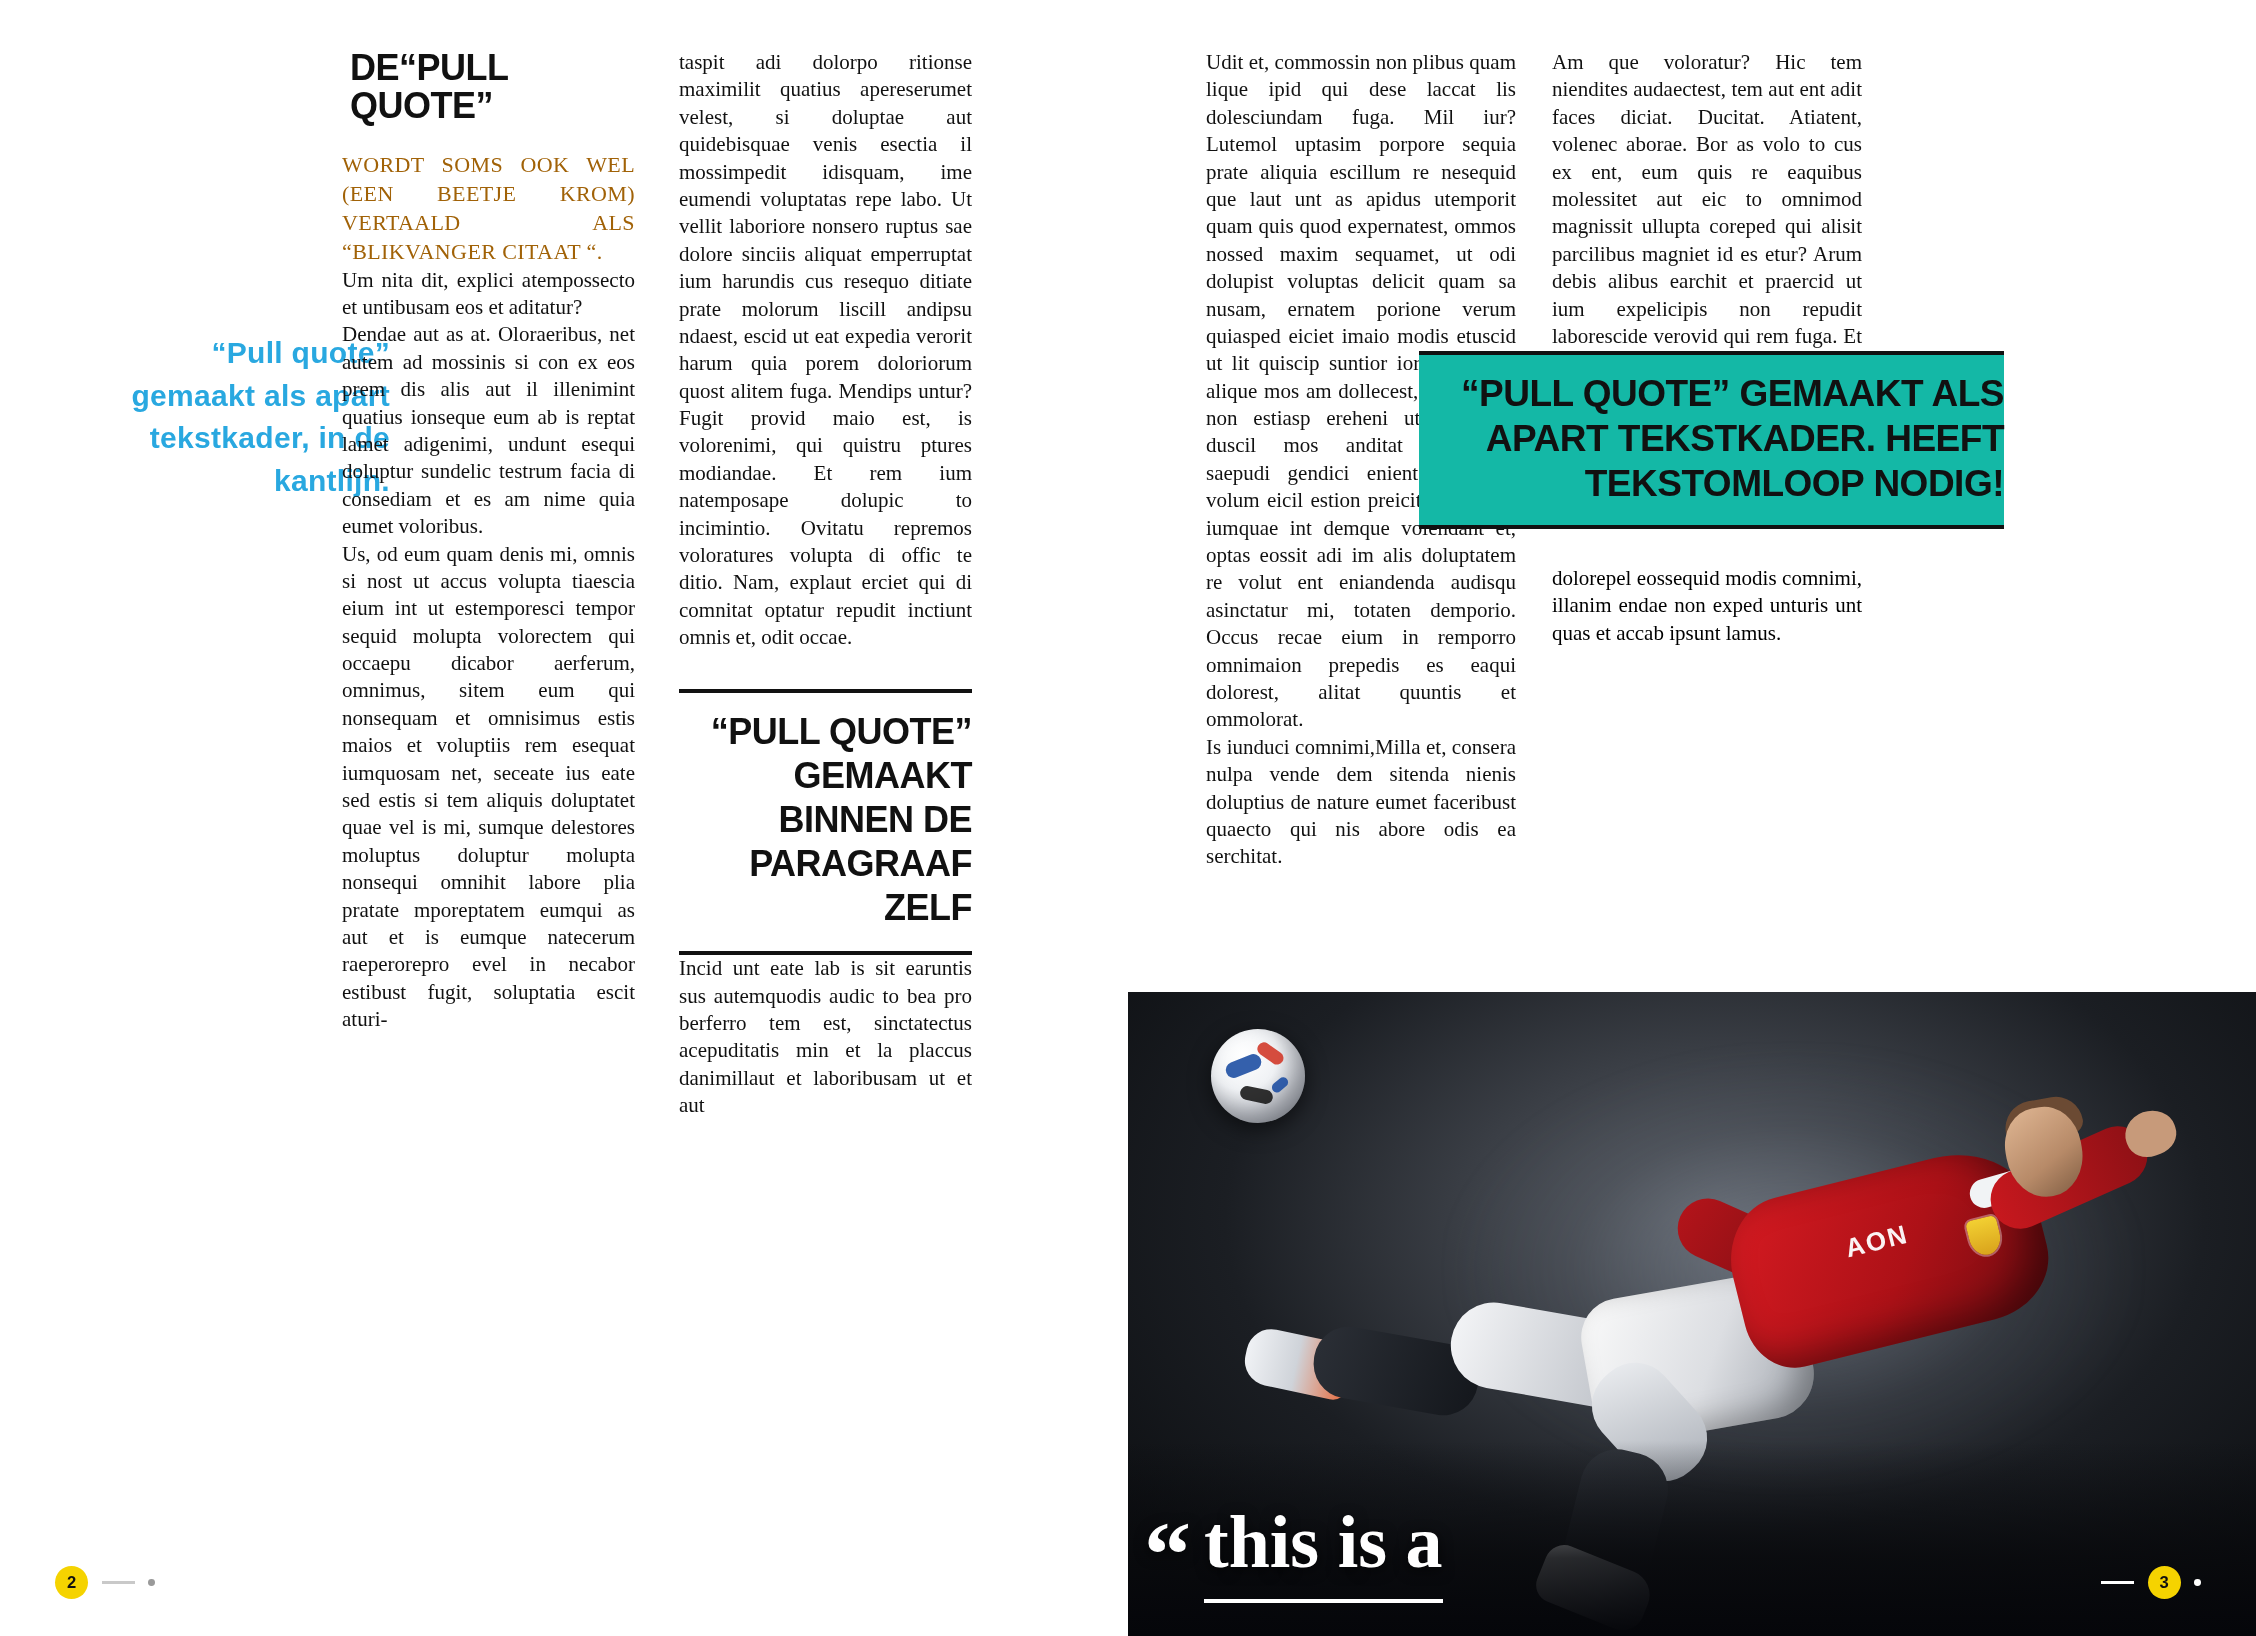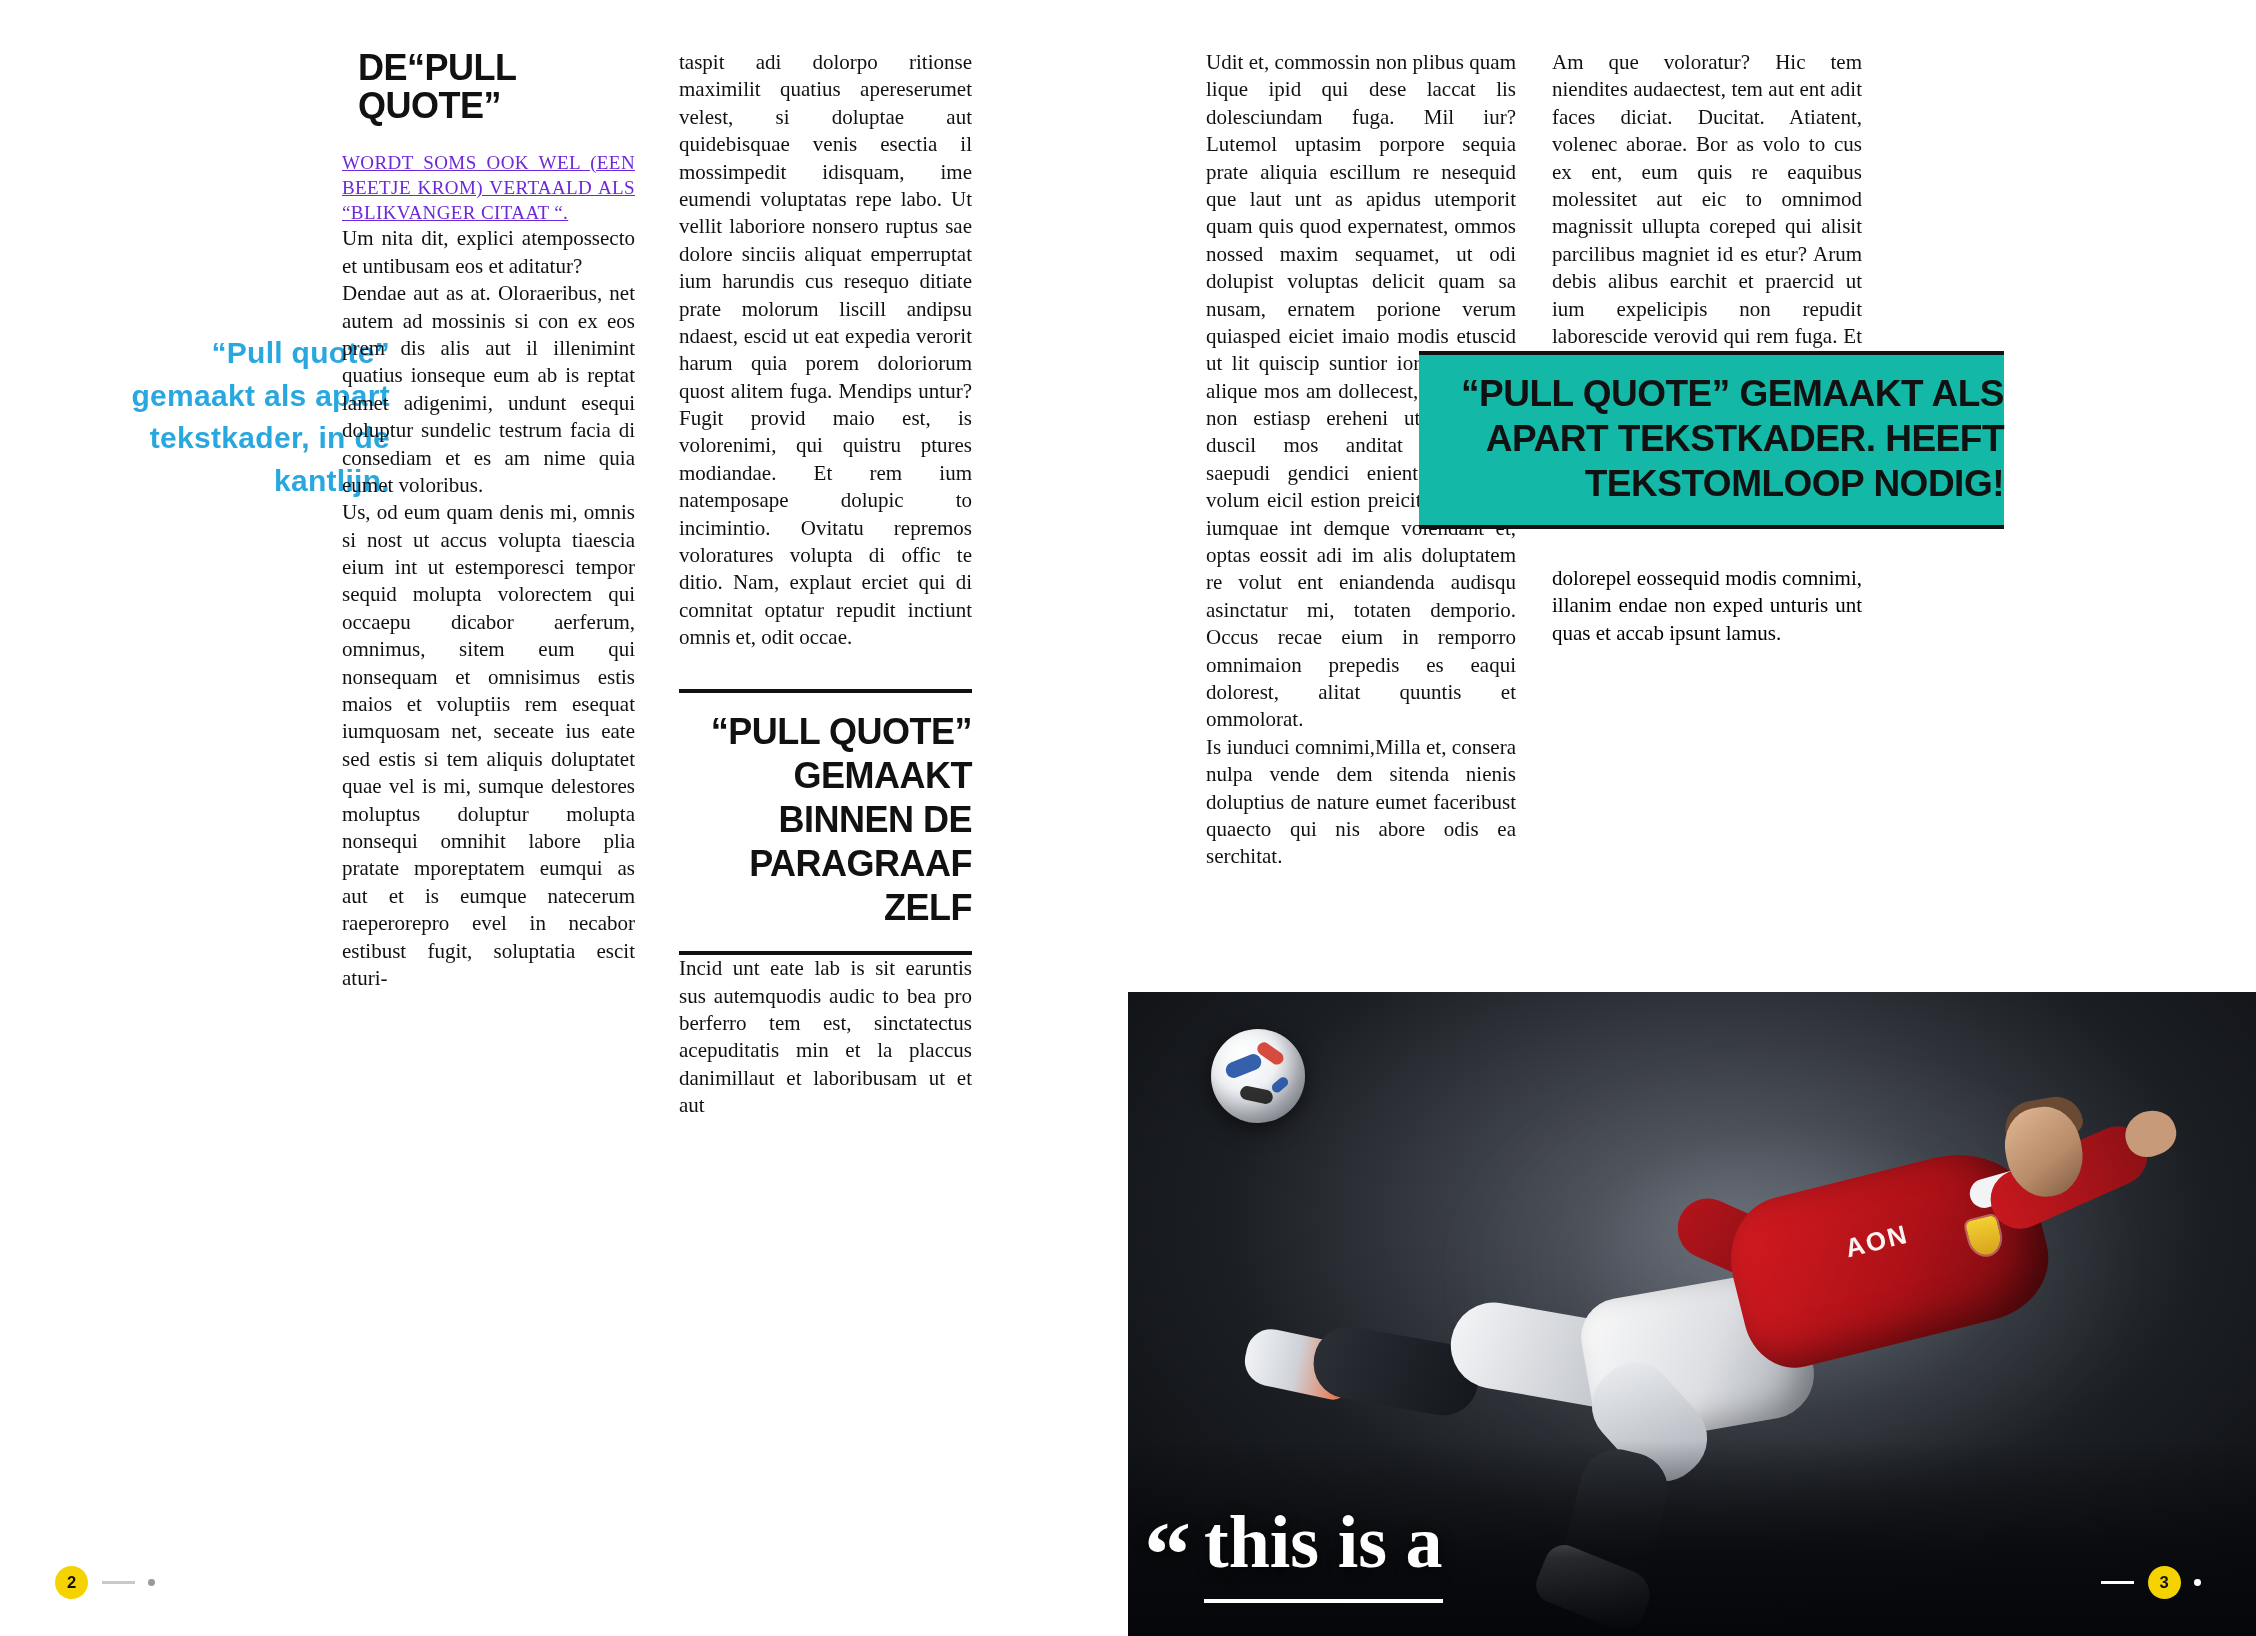--- a/index.html
+++ b/index.html
@@ -70,32 +70,31 @@
 
   .col-1 { left: 283px; }
   .col-2 { left: 620px; }
 
   .headline-de {
     font-family: "Liberation Sans", sans-serif;
     font-weight: bold;
     font-size: 36px;
     letter-spacing: -0.5px;
     color: #111;
-    margin: 0 0 25px 16px;
+    margin: 0 0 25px 8px;
     line-height: 1.05;
   }
 
   .subhead-caps {
     font-family: "Liberation Serif", serif;
-    font-size: 19px;
+    font-size: 22px;
     letter-spacing: 0.4px;
     line-height: 1.33;
     margin: 0 0 17.6px 0;
-    color: #6d28d9;
-    text-decoration: underline;
+    color: #a16207;
   }
 
   .pullquote-block {
     margin-top: 37px;
     border-top: 4.9px solid #111;
     border-bottom: 4.9px solid #111;
     padding: 17.6px 0 21.5px 0;
     font-family: "Liberation Sans", sans-serif;
     font-weight: bold;
     font-size: 36px;

